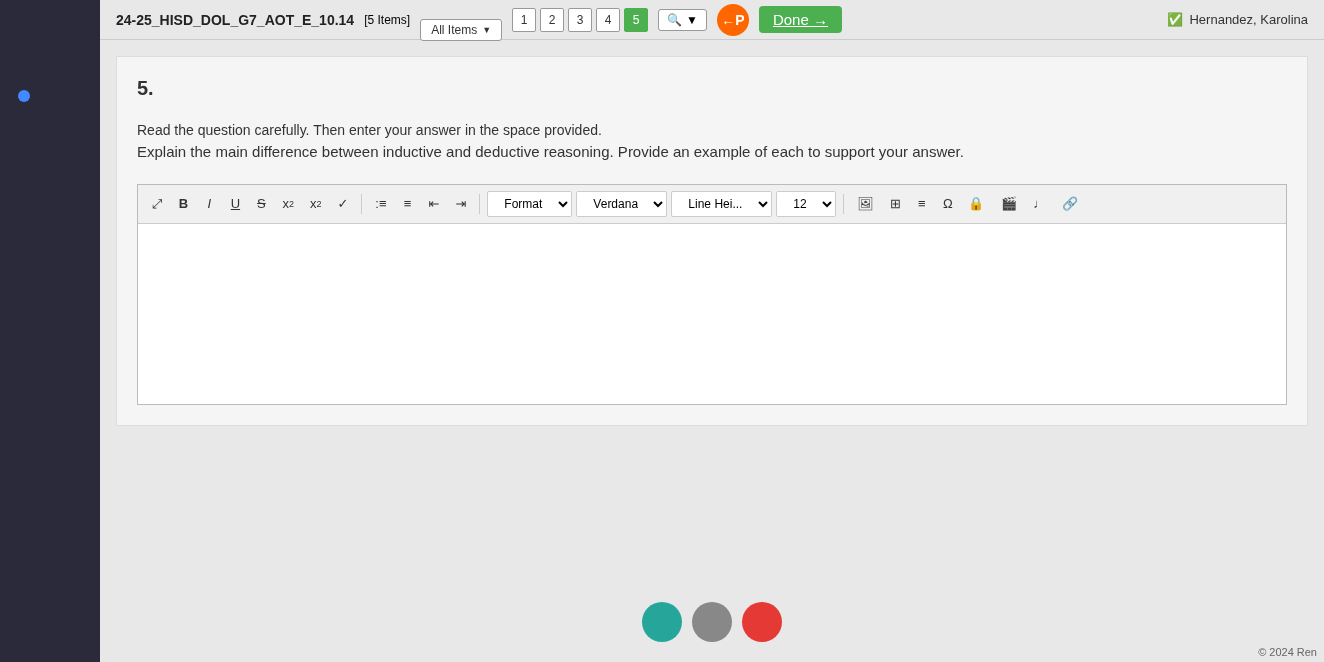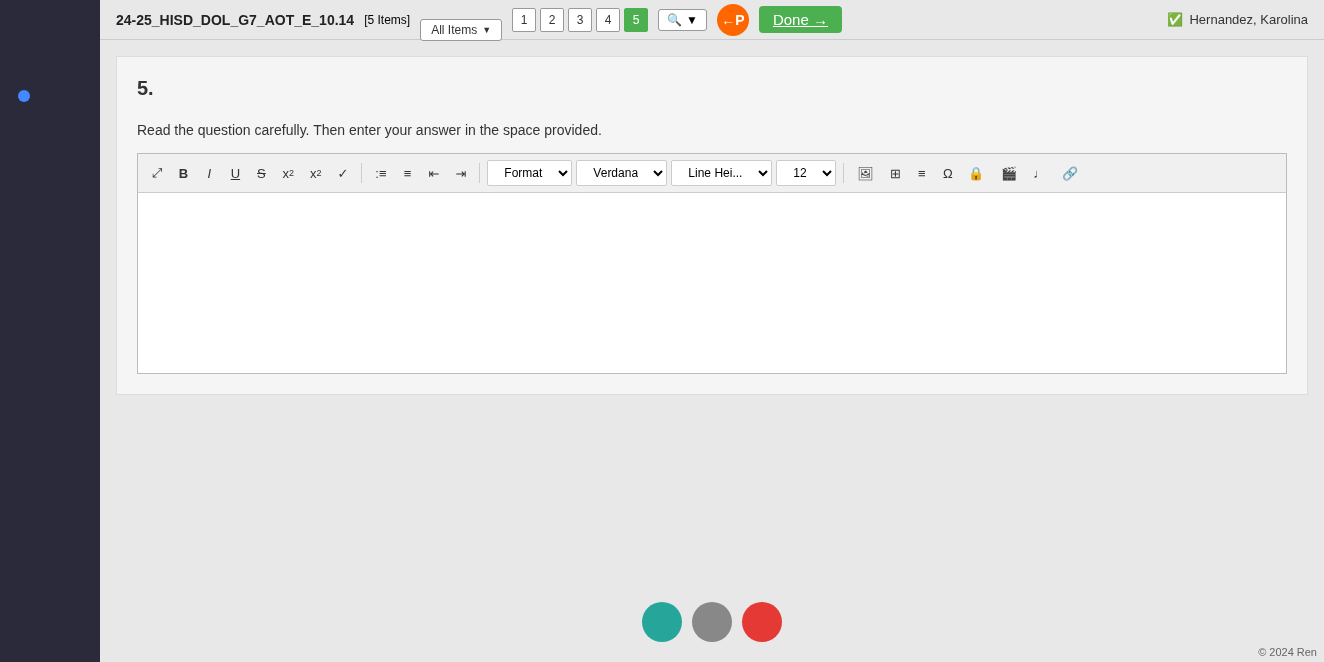--- a/index.html
+++ b/index.html
@@ -170,21 +170,21 @@
     .question-number {
       font-size: 20px;
       font-weight: bold;
       color: #333;
       margin-bottom: 20px;
     }
 
     .question-instruction {
       font-size: 14px;
       color: #333;
-      margin-bottom: 12px;
+      margin-bottom: 0;
       line-height: 1.5;
     }
 
     .question-text {
       font-size: 15px;
       color: #333;
       margin-bottom: 20px;
       line-height: 1.5;
     }
 
@@ -322,20 +322,21 @@
       <span>Hernandez, Karolina</span>
     </div>
   </div>
 
   <div class="question-area">
 
     <div class="question-number">5.</div>
 
     <p class="question-instruction">Read the question carefully. Then enter your answer in the space provided.</p>
 
+    <p class="question-text">Explain the main difference between inductive and deductive reasoning. Provide an example of each to support your answer.</p>
 
     <div class="editor-container">
 
       <div class="editor-toolbar">
 
         <button class="toolbar-btn" title="Expand">⤢</button>
 
         <button class="toolbar-btn bold">
           <span>B</span>
         </button>

